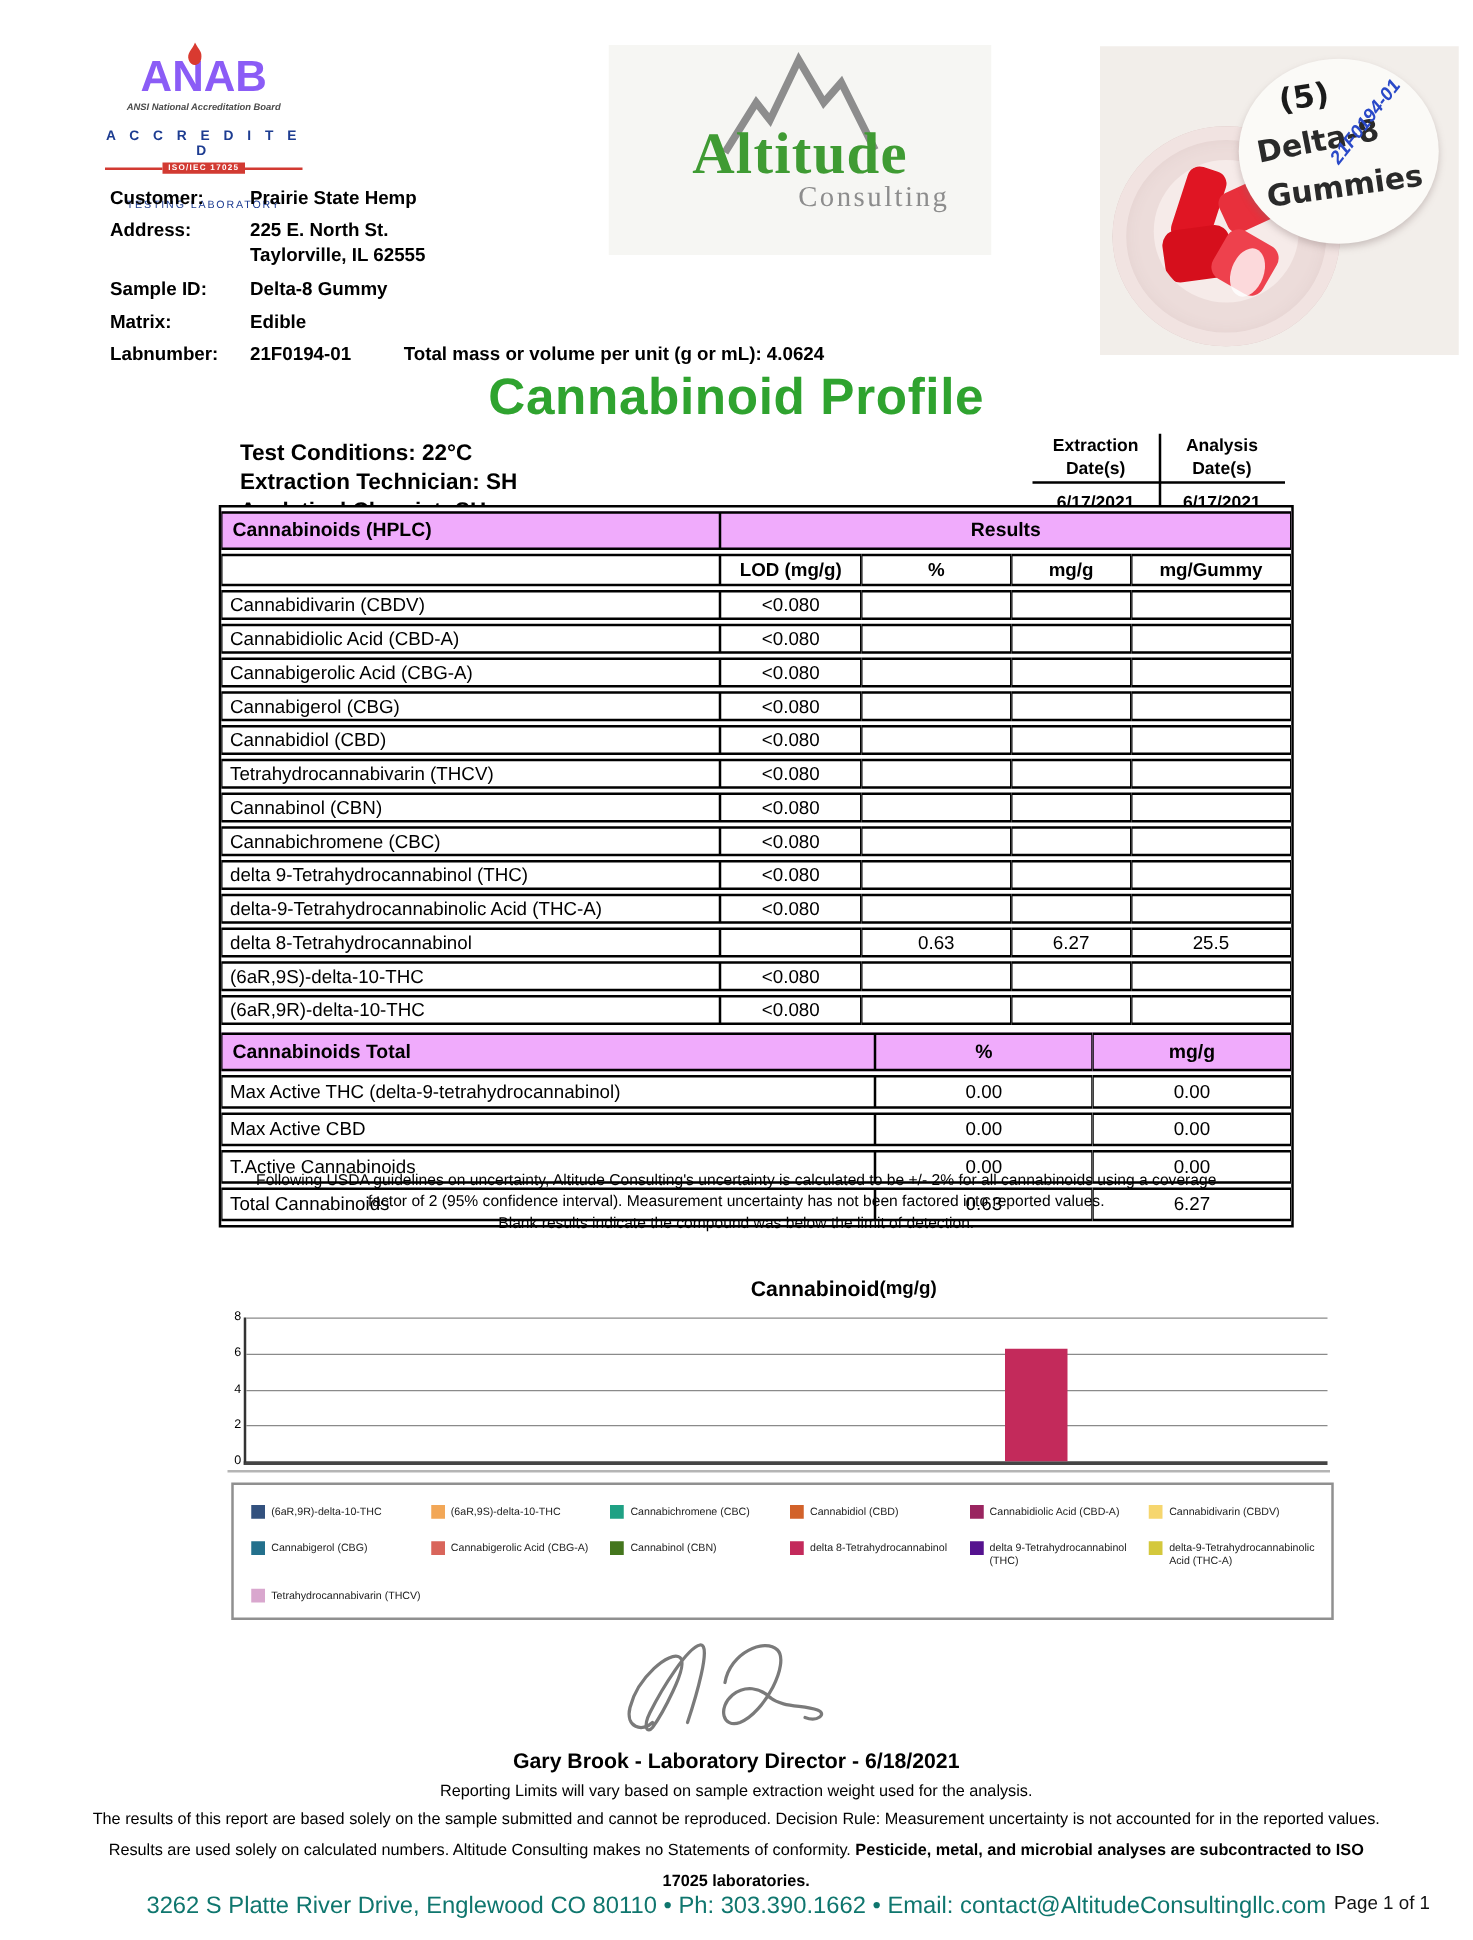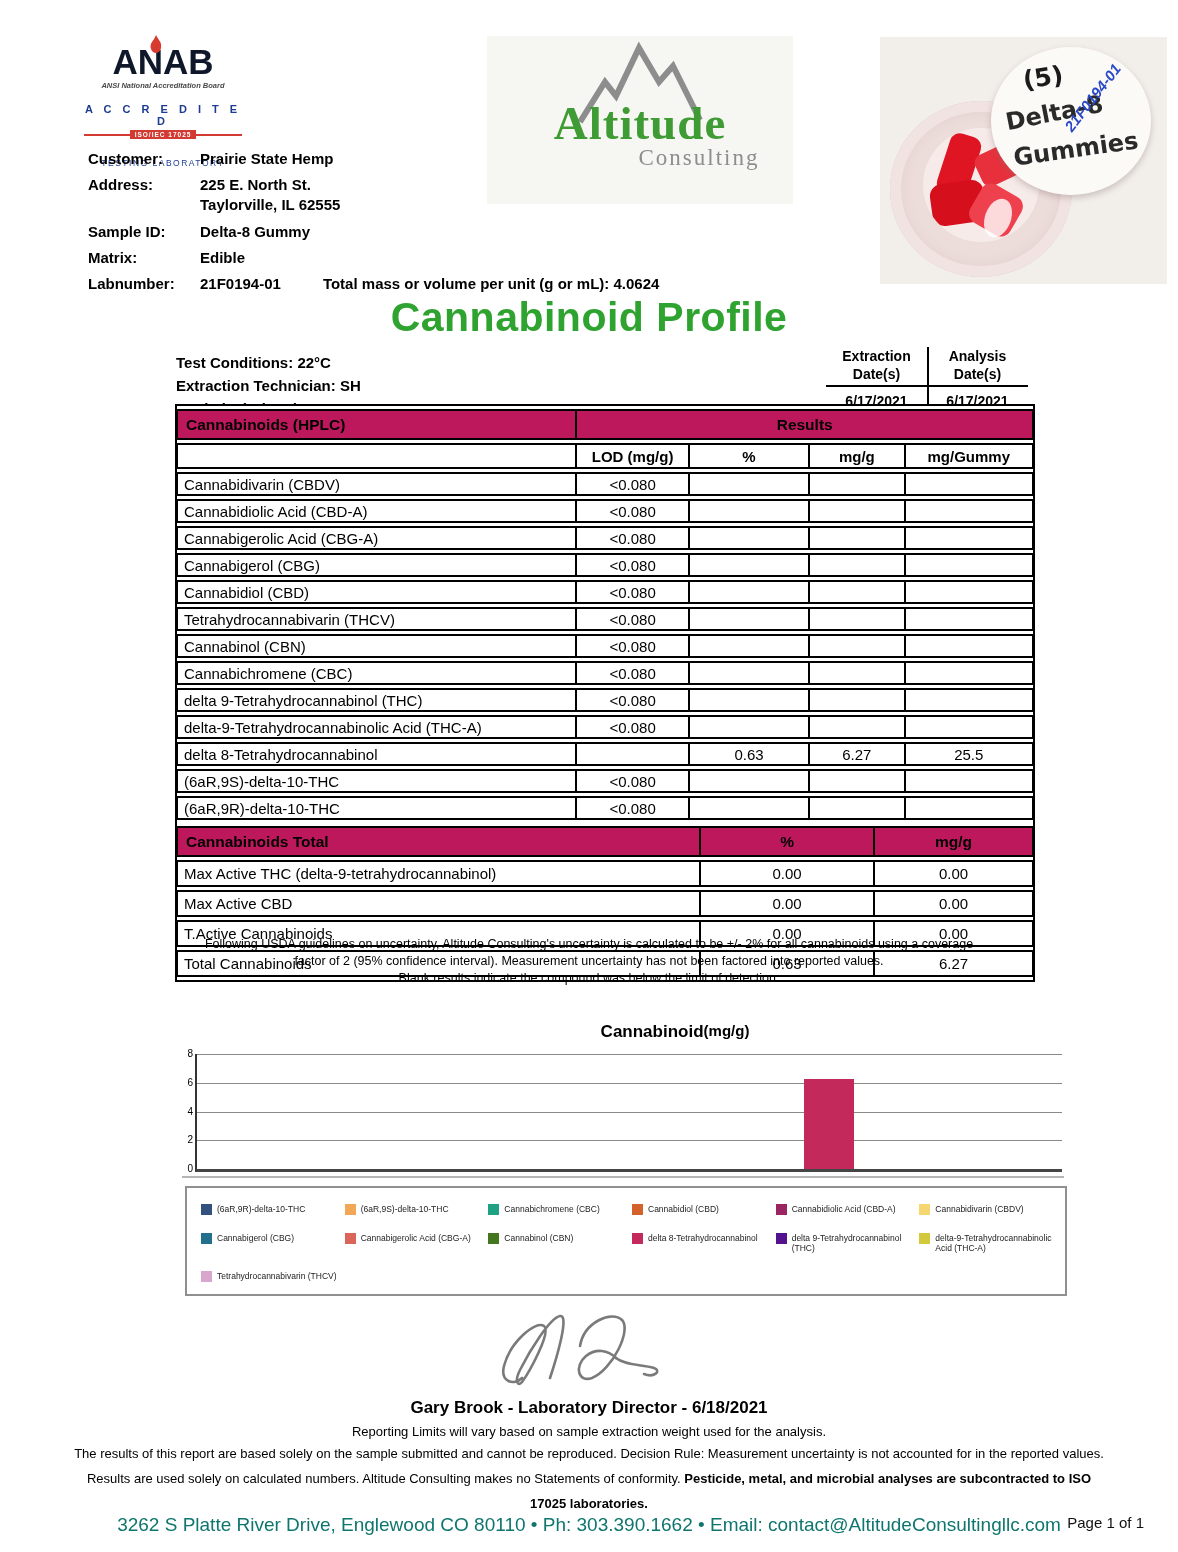--- a/index.html
+++ b/index.html
@@ -2,21 +2,21 @@
 <html><head>
 <meta charset="utf-8">
 <style>
   html,body{margin:0;padding:0;background:#fff;}
   body{width:1178px;height:1552px;position:relative;font-family:"Liberation Sans",sans-serif;color:#000;}
   .page{position:absolute;inset:0;overflow:hidden;}
   .abs{position:absolute;}
 
   
   .anab{left:84px;top:44px;width:158px;text-align:center;}
-  .anab-word{font-size:35px;font-weight:800;color:#0f172a;line-height:1;position:relative;letter-spacing:0px;}
+  .anab-word{font-size:35px;font-weight:800;color:#8b5cf6;line-height:1;position:relative;letter-spacing:0px;}
   .anab-flame{position:absolute;left:63px;top:-16px;}
   .anab-board{font-size:7.5px;font-style:italic;font-weight:700;color:#4a4a4a;margin-top:2px;}
   .anab-accredited{font-size:11px;color:#1d3c91;letter-spacing:4px;font-weight:700;margin-top:13px;}
   .anab-iso-row{display:flex;align-items:center;margin-top:3px;}
   .anab-iso-row .rule{flex:1;height:2px;background:#d23a32;}
   .anab-iso{background:#d23a32;color:#fff;font-size:6.5px;font-weight:700;padding:1px 5px;letter-spacing:1px;}
   .anab-lab{font-size:8.5px;color:#1d3c91;font-weight:400;letter-spacing:1.5px;margin-top:19px;}
 
   
   .info{left:88px;top:150px;width:700px;font-size:15px;font-weight:700;}
@@ -44,34 +44,34 @@
   .glare{position:absolute;left:62px;top:70px;width:26px;height:40px;border-radius:50%;background:rgba(255,255,255,.8);transform:rotate(20deg);}
   .ph-count{position:absolute;left:32px;top:16px;font-size:25px;font-weight:700;color:#1b1b1b;transform:rotate(-9deg);font-family:"DejaVu Sans",sans-serif;}
   .ph-l1{position:absolute;left:14px;top:52px;font-size:24px;font-weight:700;color:#2a2a2a;transform:rotate(-11deg);font-family:"DejaVu Sans",sans-serif;}
   .ph-l2{position:absolute;left:22px;top:88px;font-size:24px;font-weight:700;color:#2a2a2a;transform:rotate(-8deg);font-family:"DejaVu Sans",sans-serif;}
   .ph-code{position:absolute;left:172px;top:52px;font-size:15px;font-weight:700;font-style:italic;color:#2a49c8;transform:rotate(-52deg);white-space:nowrap;}
 
   
   .title{top:294px;left:0;width:100%;text-align:center;font-size:41px;color:#2fa32f;font-weight:600;letter-spacing:0.5px;}
 
   
-  .conds{left:176px;top:351px;font-size:15px;font-weight:700;line-height:23px;}
+  .conds{left:192px;top:351px;font-size:18px;font-weight:700;line-height:23px;}
   .dates{left:826px;top:347px;width:202px;}
   .dates-grid{display:grid;grid-template-columns:1fr 1fr;text-align:center;font-weight:700;font-size:14px;line-height:18px;position:relative;}
   .dates-vline{position:absolute;left:50%;top:0;bottom:0;width:2px;background:#000;}
   .dates-hline{grid-column:1/3;height:2px;background:#000;margin-top:2px;}
   .dates-val{padding-top:5px;}
 
   
   .tables{left:175px;top:404px;width:856px;border:2px solid #000;background:#fff;}
   table{width:100%;table-layout:fixed;border-collapse:separate;border-spacing:0 3px;}
   td{border:2px solid #000;border-left-width:1px;border-right-width:1px;background:#fff;font-size:15px;padding:0;vertical-align:middle;overflow:hidden;white-space:nowrap;}
   td.tname{text-align:left;padding-left:6px;}
   td.tnum{text-align:center;}
-  tr.band td{background:#be185d;font-weight:700;height:27px;font-size:15.5px;}
+  tr.band td{background:#f0abfc;font-weight:700;height:27px;font-size:15.5px;}
   td.band-left{text-align:left;padding-left:8px;}
   td.band-center{text-align:center;margin-left:40px;}
   tr.sub td{font-weight:700;height:22px;text-align:center;}
   tr.data td{height:20px;}
   tr.trow td{height:23px;}
 
   
   .footnote{top:936px;left:129px;width:920px;text-align:center;font-size:12.5px;line-height:17px;}
 
   

